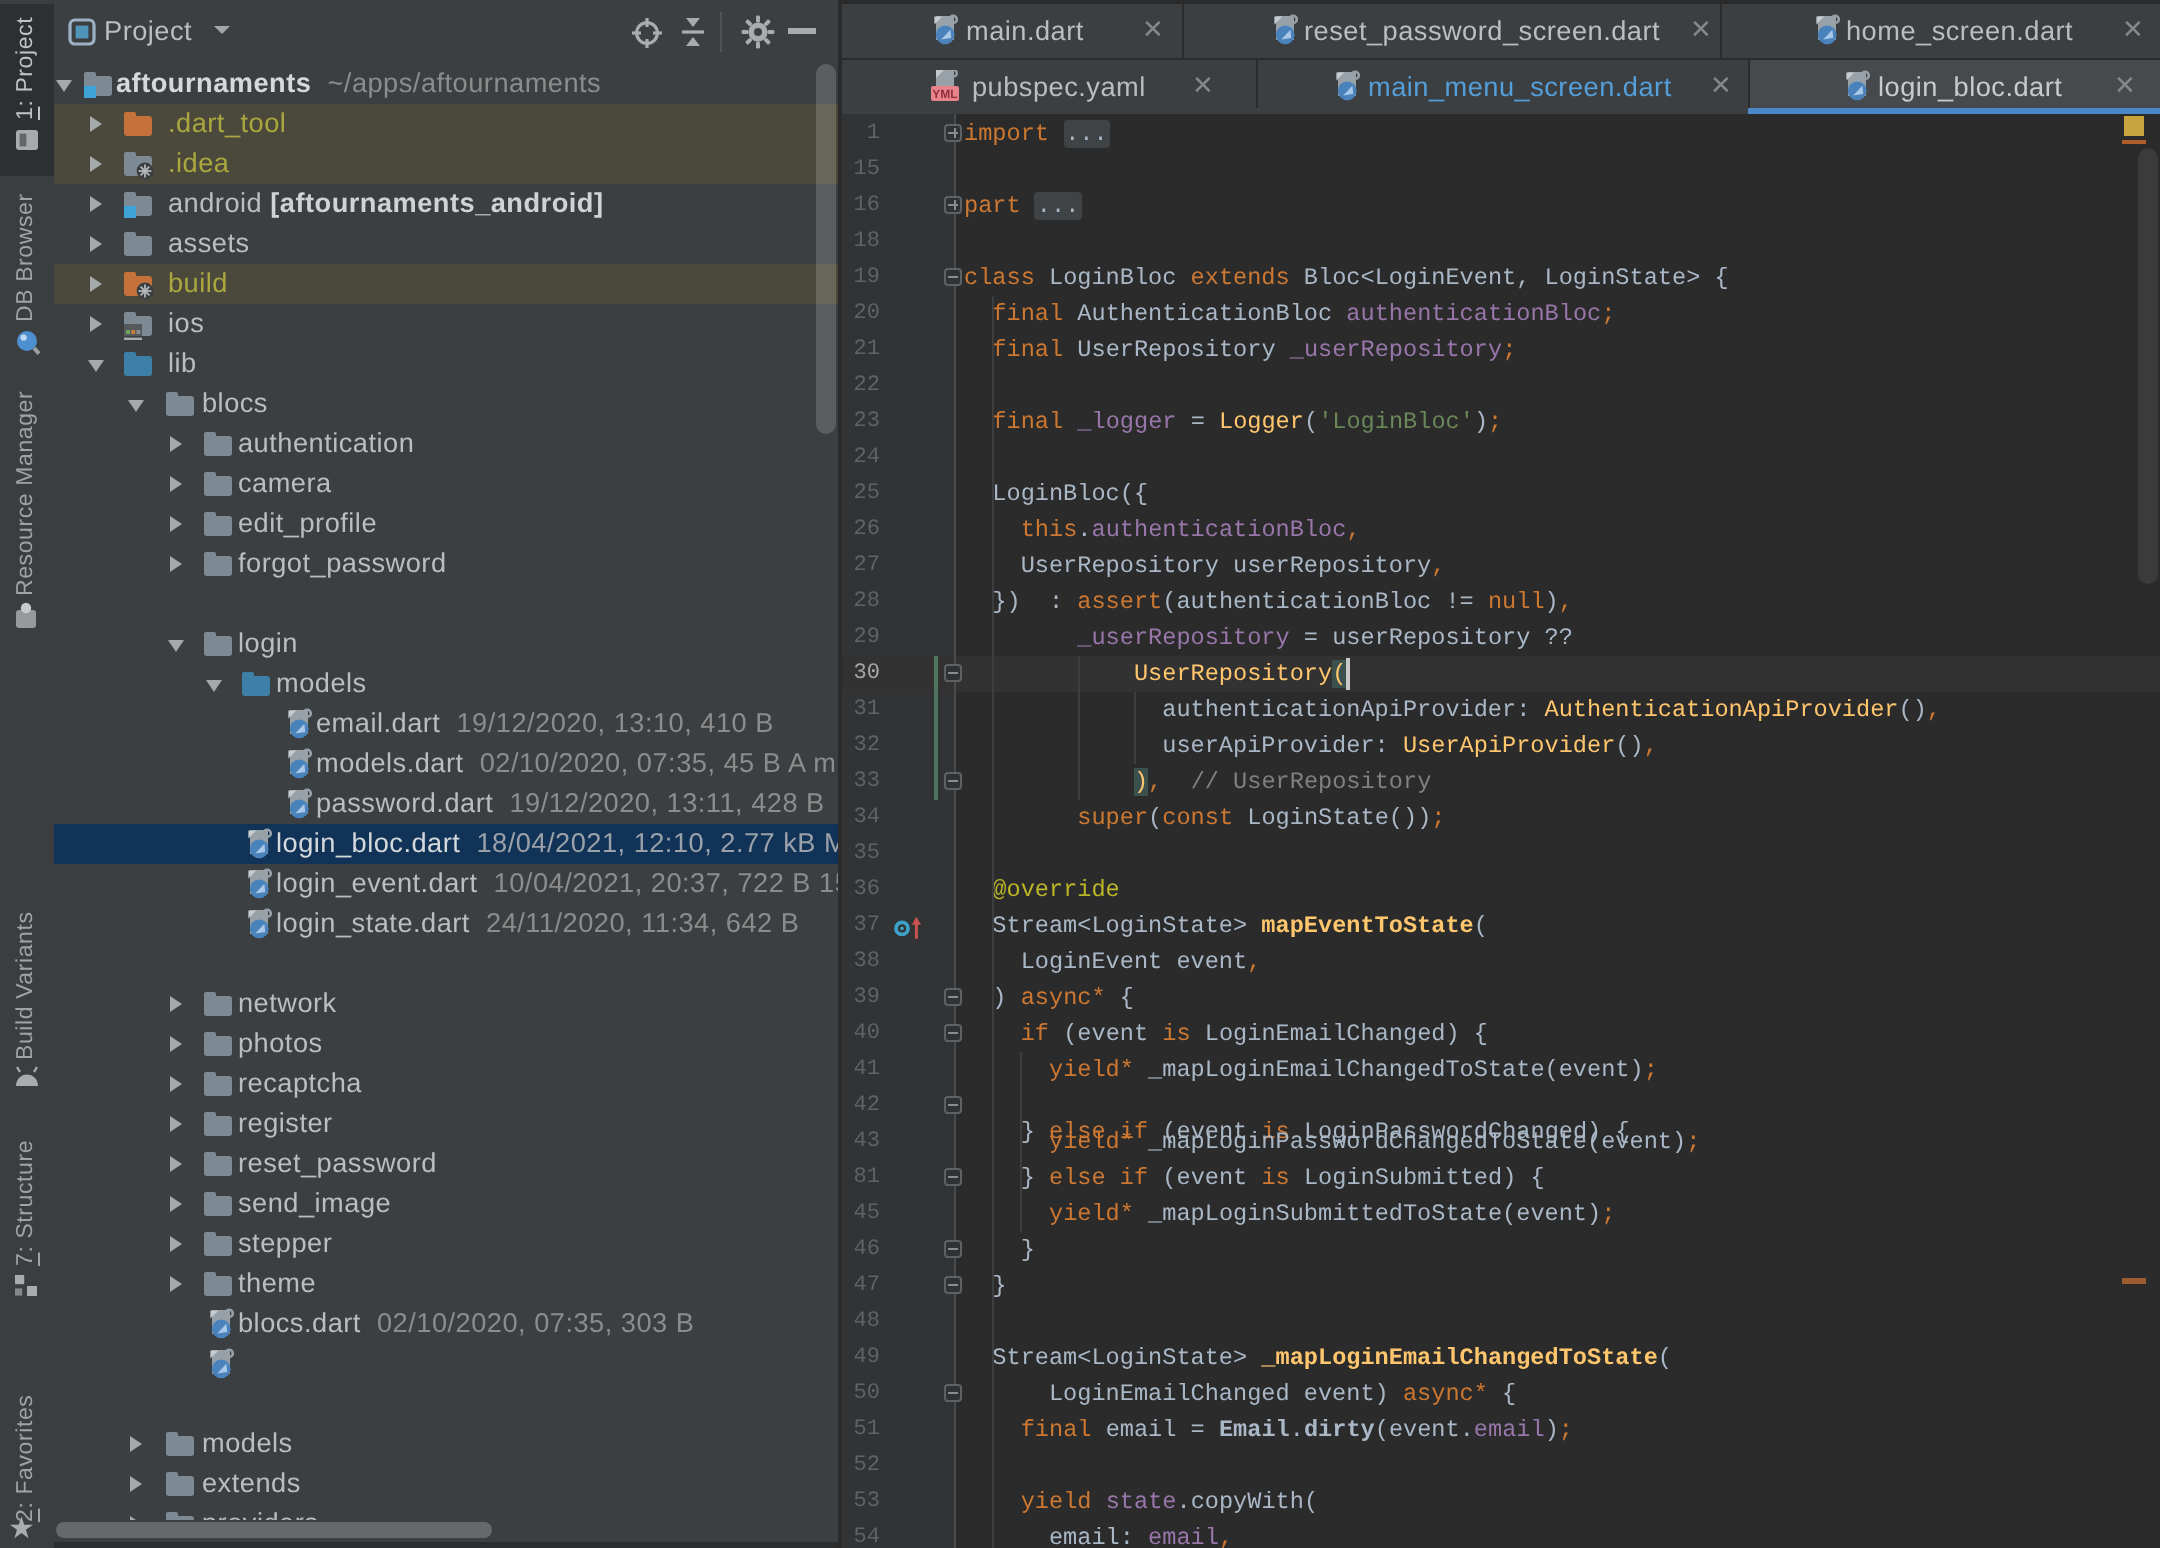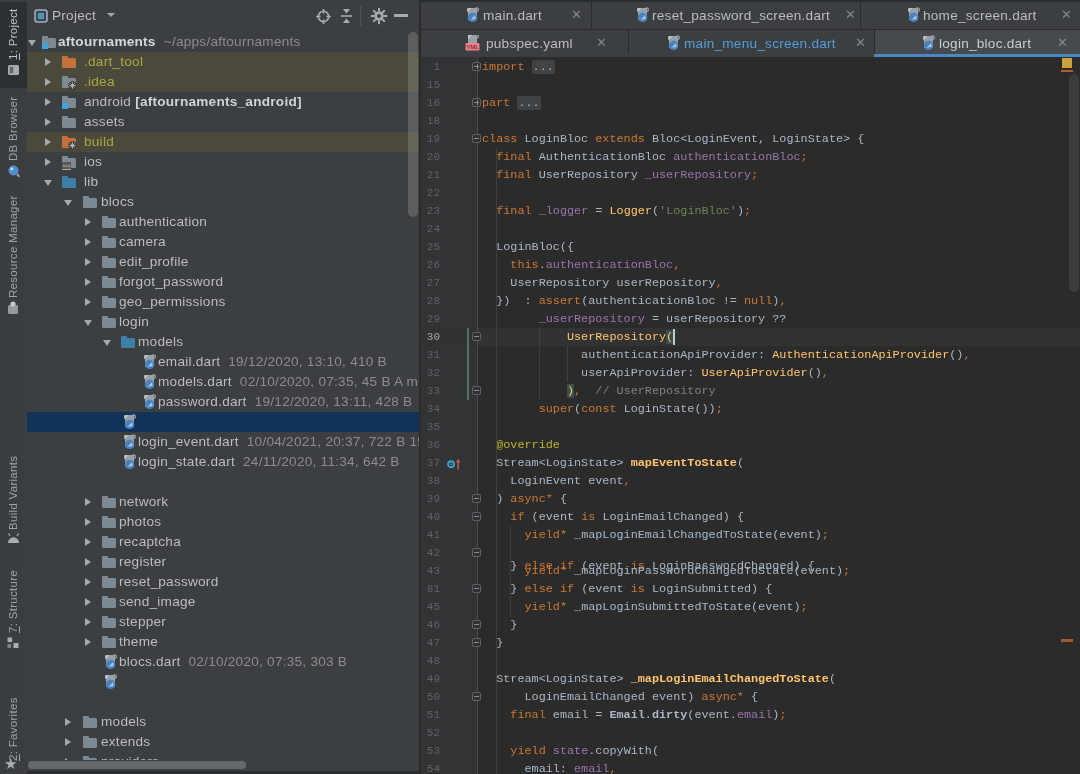--- a/index.html
+++ b/index.html
@@ -235,28 +235,20 @@
         <div style="position:absolute;left:92px;top:0">edit_profile</div>
       </div>
       <div class="trow" style="top:272px">
         <div class="arrow" style="left:58px"></div>
         <div class="fold" style="left:75px">
           <div class="ftab" style="background:#7d8a94"></div>
           <div class="fbody" style="background:#7d8a94"></div>
         </div>
         <div style="position:absolute;left:92px;top:0">forgot_password</div>
       </div>
-      <div class="trow" style="top:292px">
-        <div class="arrow" style="left:58px"></div>
-        <div class="fold" style="left:75px">
-          <div class="ftab" style="background:#7d8a94"></div>
-          <div class="fbody" style="background:#7d8a94"></div>
-        </div>
-        <div style="position:absolute;left:92px;top:0">geo_permissions</div>
-      </div>
       <div class="trow" style="top:312px">
         <div class="arrowd" style="left:57px"></div>
         <div class="fold" style="left:75px">
           <div class="ftab" style="background:#7d8a94"></div>
           <div class="fbody" style="background:#7d8a94"></div>
         </div>
         <div style="position:absolute;left:92px;top:0">login</div>
       </div>
       <div class="trow" style="top:332px">
         <div class="arrowd" style="left:76px"></div>
@@ -297,20 +289,21 @@
         <div style="position:absolute;left:131px;top:0">password.dart<span class="meta">&nbsp; 19/12/2020, 13:11, 428 B</span></div>
       </div>
       <div class="trow selb" style="top:412px">
         <svg class="ficon" style="left:94px">
           <rect x="4" y="1" width="9" height="12" fill="#99a1a8"></rect>
           <path d="M3.2,1.2 l4,0 l-4,4 z" fill="#c6cbcf"></path>
           <circle cx="12.6" cy="2.7" r="1.8" fill="none" stroke="#99a1a8" stroke-width="1.3"></circle>
           <circle cx="8.6" cy="10.4" r="4.7" fill="#4a82bc"></circle>
           <path d="M6.6,12.8 L11.2,7.9 L11.6,12 z" fill="#a8c8e8"></path>
         </svg>
+        <div style="position:absolute;left:111px;top:0"><span style="color:#d6d9dc">login_bloc.dart</span><span class="meta" style="color:#9aa1a8">&nbsp; 18/04/2021, 12:10, 2.77 kB M</span></div>
       </div>
       <div class="trow" style="top:432px">
         <svg class="ficon" style="left:94px">
           <rect x="4" y="1" width="9" height="12" fill="#99a1a8"></rect>
           <path d="M3.2,1.2 l4,0 l-4,4 z" fill="#c6cbcf"></path>
           <circle cx="12.6" cy="2.7" r="1.8" fill="none" stroke="#99a1a8" stroke-width="1.3"></circle>
           <circle cx="8.6" cy="10.4" r="4.7" fill="#4a82bc"></circle>
           <path d="M6.6,12.8 L11.2,7.9 L11.6,12 z" fill="#a8c8e8"></path>
         </svg>
         <div style="position:absolute;left:111px;top:0">login_event.dart<span class="meta">&nbsp; 10/04/2021, 20:37, 722 B 15</span></div>

